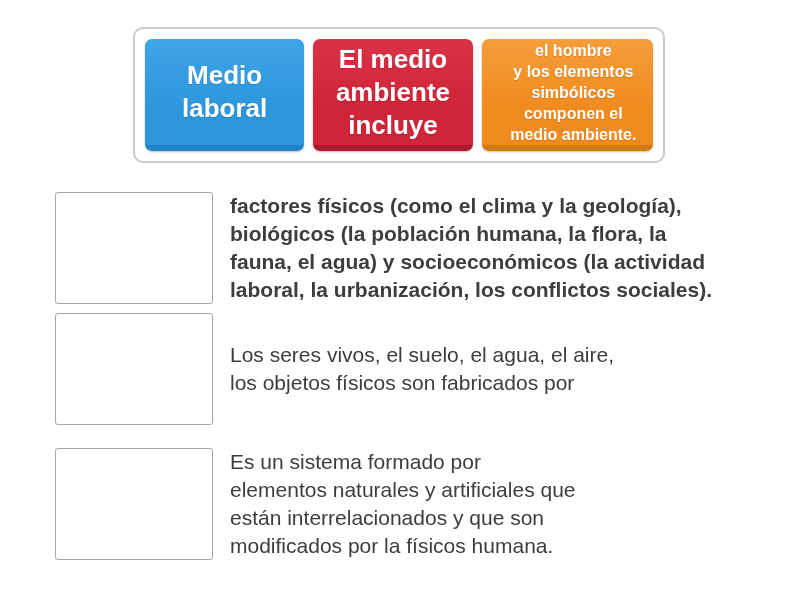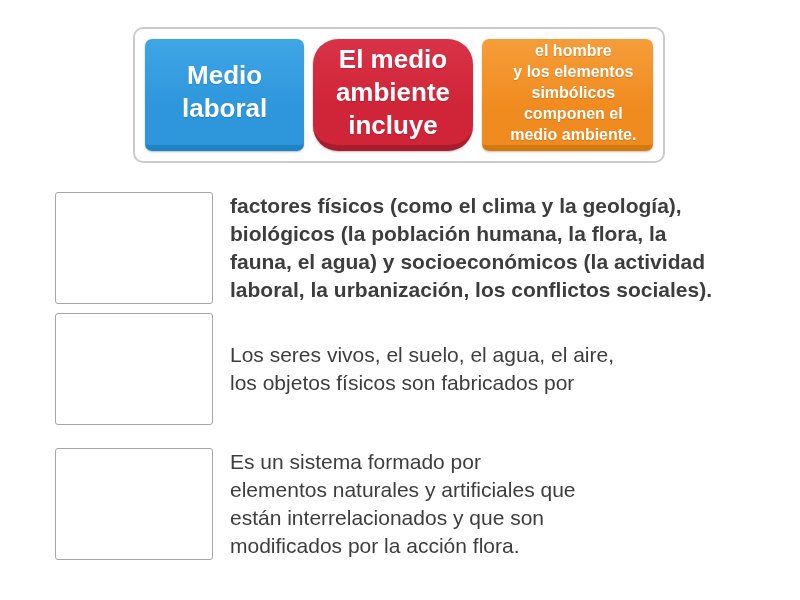--- a/index.html
+++ b/index.html
@@ -77,21 +77,21 @@
 </head>
 <body>
 
 <div class="board">
 
   <div class="cards-tray">
     <div class="card card-0" style="background: linear-gradient(rgb(62, 165, 230) 0%, rgb(46, 150, 219) 65%); border-bottom: 6px solid rgb(31, 131, 198);">
       <span>Medio
 laboral</span>
     </div>
-    <div class="card card-1" style="background: linear-gradient(rgb(217, 50, 71) 0%, rgb(208, 36, 56) 65%); border-bottom: 6px solid rgb(168, 28, 46); border-radius: 25px;">
+    <div class="card card-1" style="background: linear-gradient(rgb(217, 50, 71) 0%, rgb(208, 36, 56) 65%); border-bottom: 6px solid rgb(168, 28, 46);">
       <span>El medio
 ambiente
 incluye</span>
     </div>
     <div class="card card-2" style="background: linear-gradient(rgb(245, 157, 58) 0%, rgb(240, 139, 31) 65%); border-bottom: 6px solid rgb(212, 121, 14);">
       <span>el hombre
 y los elementos
 simbólicos
 componen el
 medio ambiente.</span>
@@ -110,16 +110,16 @@
     <div class="drop-slot"></div>
     <div class="definition">Los seres vivos, el suelo, el agua, el aire,
 los objetos físicos son fabricados por</div>
   </div>
 
   <div class="match-row row-2">
     <div class="drop-slot"></div>
     <div class="definition">Es un sistema formado por
 elementos naturales y artificiales que
 están interrelacionados y que son
-modificados por la acción flora.</div>
+modificados por la físicos humana.</div>
   </div>
 
 </div>
 
 </body></html>

